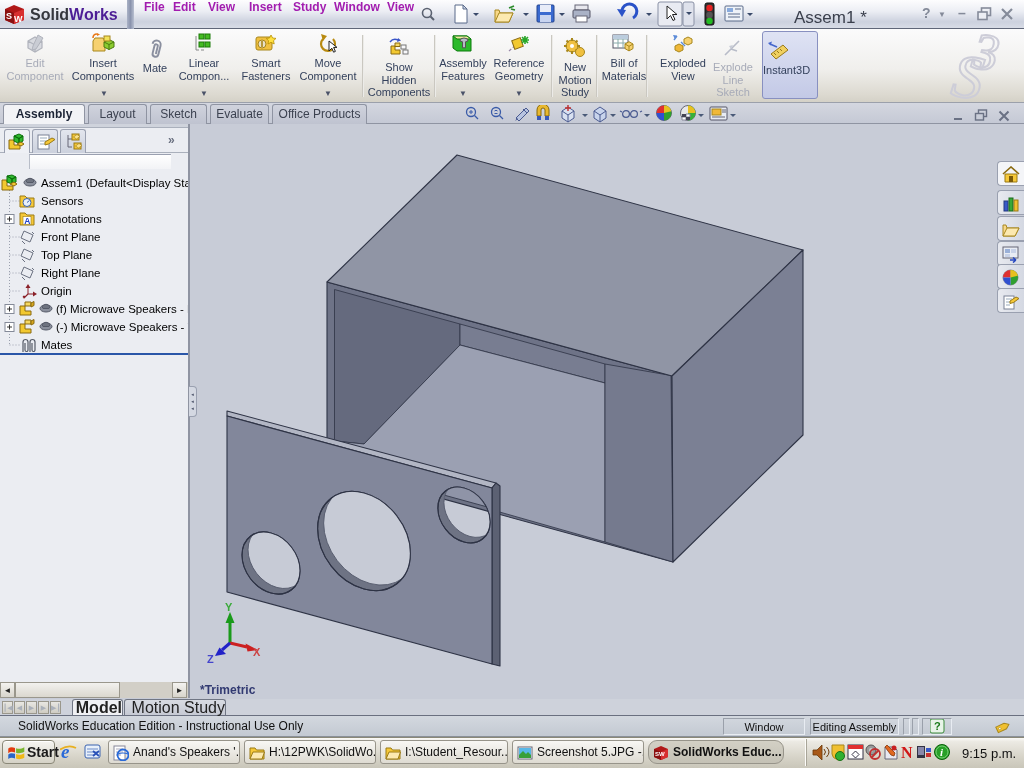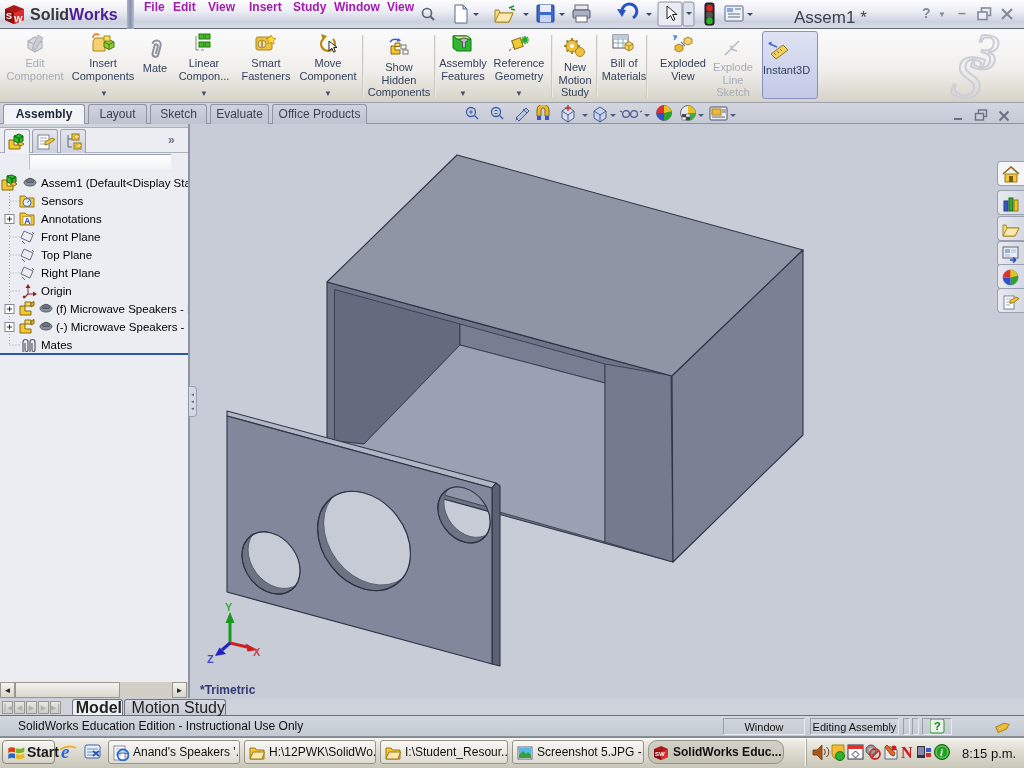--- a/index.html
+++ b/index.html
@@ -775,13 +775,13 @@
       <rect x="2" y="3" width="6" height="8" fill="#88a"></rect>
       <path d="M10 4 h5 v4 h-5 z" fill="#3858c8"></path>
       <path d="M10 9 h5 v4 h-5 z" fill="#c83030"></path>
     </g>
   <g transform="translate(122,0)">
       <circle cx="8" cy="8" r="7.5" fill="#28a028" stroke="#0a600a"></circle>
       <circle cx="8" cy="8" r="6" fill="none" stroke="#78d078"></circle>
       <text x="6" y="12" font-size="11" font-weight="bold" font-style="italic" fill="#fff" font-family="Liberation Serif">i</text>
     </g>
 </svg>
-<div class="abs" id="clock">8:15 p.m.</div>
+<div class="abs" id="clock">9:15 p.m.</div>
 
 </body></html>

